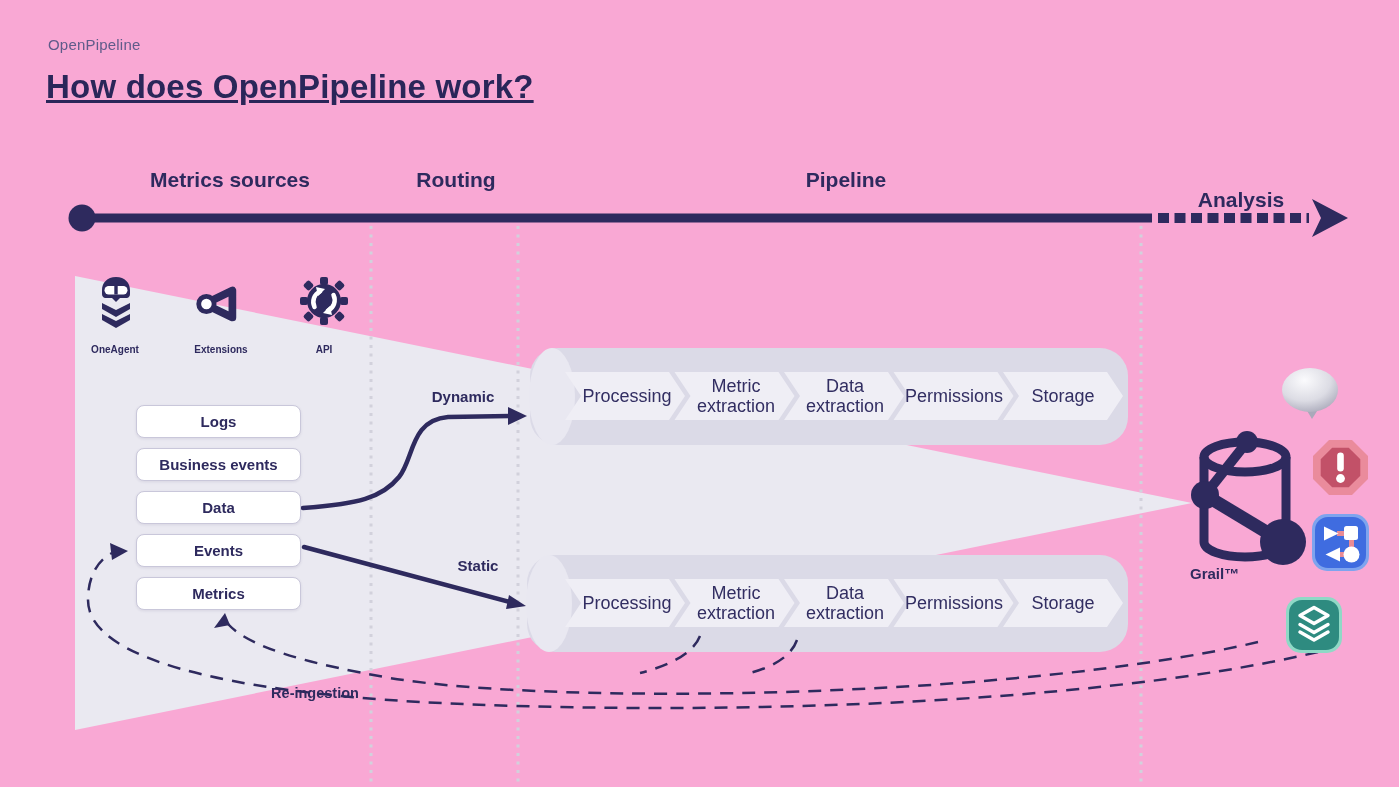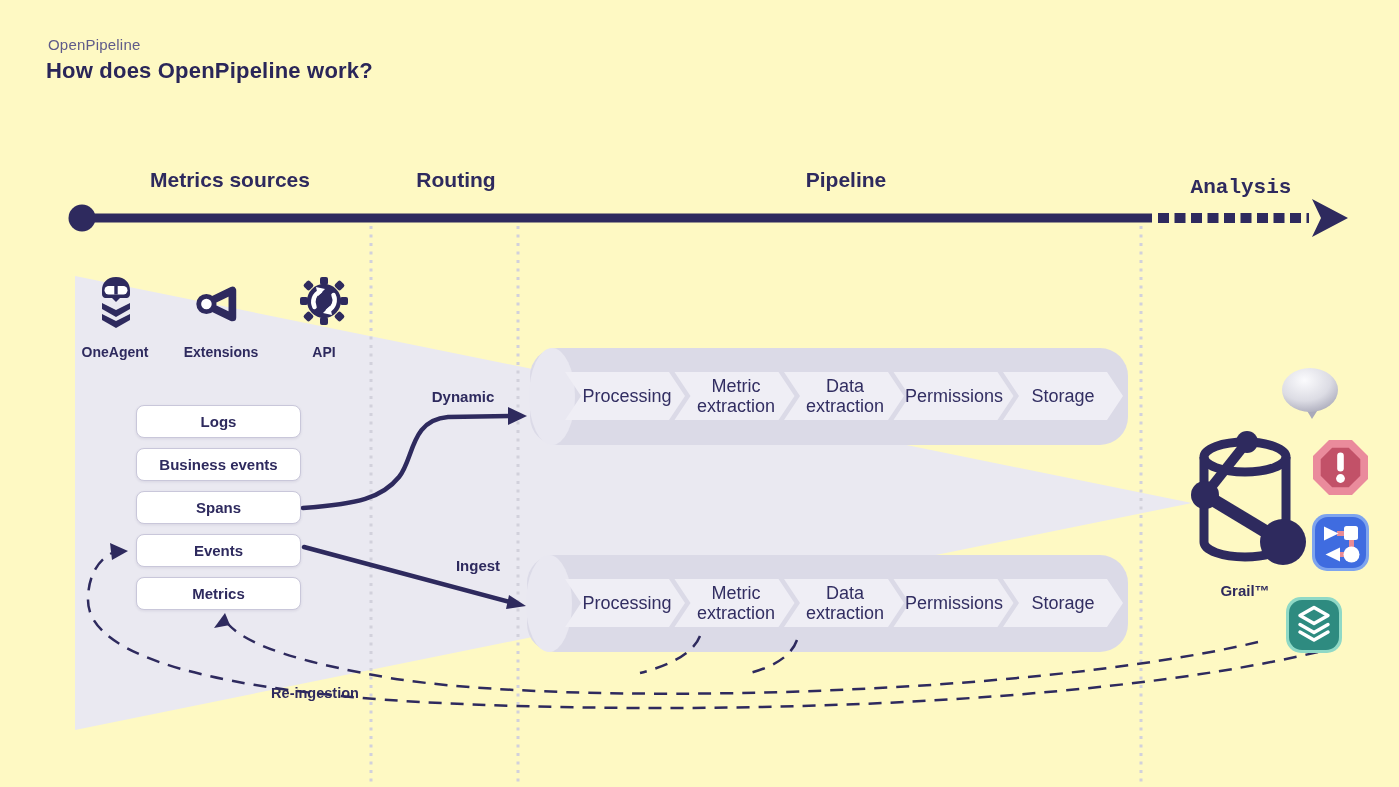--- a/index.html
+++ b/index.html
@@ -1,35 +1,35 @@
 <!DOCTYPE html>
 <html><head>
 <meta charset="utf-8">
 <style>
   html,body{margin:0;padding:0;background:#fff;}
   #canvas{
-    position:relative;width:1399px;height:787px;background:#fef9c3;overflow:hidden;
+    position:relative;width:1399px;height:787px;background:#f9a8d4;overflow:hidden;
     font-family:"Liberation Sans","DejaVu Sans",sans-serif;color:#2e2a5e;
   }
   .abs{position:absolute;}
   .eyebrow{left:48px;top:36px;font-size:15px;font-weight:500;color:#5f5b8a;letter-spacing:.2px;}
-  .title{left:46px;top:58px;font-size:22px;font-weight:700;color:#2a2659;letter-spacing:.2px;}
+  .title{left:46px;top:68px;font-size:33px;font-weight:700;color:#2a2659;letter-spacing:.2px;text-decoration:underline;}
   .section-label{top:168px;font-size:21px;font-weight:700;text-align:center;width:200px;color:#2e2a5e;}
-  .src-label{top:344px;font-size:14px;font-weight:700;text-align:center;width:110px;}
+  .src-label{top:344px;font-size:10px;font-weight:700;text-align:center;width:110px;}
   .dt-box{
     left:136px;width:165px;height:33px;background:#ffffff;border:1.5px solid #c9c7da;border-radius:8px;
     box-shadow:0 1px 3px rgba(46,42,94,.10);display:flex;align-items:center;justify-content:center;
     font-size:15px;font-weight:600;color:#2e2a5e;box-sizing:border-box;
   }
   .route-label{font-size:15px;font-weight:600;width:110px;text-align:center;}
   .step-label{
     width:110px;height:48px;display:flex;align-items:center;justify-content:center;text-align:center;
     font-size:18px;font-weight:500;line-height:1.12;color:#322e62;
   }
-  .grail-label{left:1190px;top:582px;width:110px;text-align:center;font-size:15px;font-weight:700;}
+  .grail-label{left:1190px;top:565px;width:110px;font-size:15px;font-weight:700;}
   .reingest-label{left:255px;top:685px;width:120px;text-align:center;font-size:14.5px;font-weight:700;}
   .layer{position:absolute;left:0;top:0;}
 </style>
 </head>
 <body>
 
 <div id="canvas">
 
   <svg class="layer" width="1399" height="787" viewBox="0 0 1399 787">
     <defs>
@@ -141,21 +141,21 @@
       <path d="M14,35 L28,43 L42,35" fill="none" stroke="#ffffff" stroke-width="3.5" stroke-linecap="round" stroke-linejoin="round"></path>
     </g>
   </svg>
 
   <div class="abs eyebrow">OpenPipeline</div>
   <div class="abs title">How does OpenPipeline work?</div>
 
   <div class="abs section-label" style="left:130px;">Metrics sources</div>
   <div class="abs section-label" style="left:376px;width:160px;">Routing</div>
   <div class="abs section-label" style="left:766px;width:160px;">Pipeline</div>
-  <div class="abs section-label" style="left:1161px;width:160px;top:176px;font-family:Liberation Mono, monospace;">Analysis</div>
+  <div class="abs section-label" style="left:1161px;width:160px;top:188px;">Analysis</div>
 
   <div class="abs" style="left:96px;top:276px;">
     <svg width="40" height="54" viewBox="0 0 40 54">
       <path d="M20,1 C29,1 34,7 34,14 L34,18 Q34,21 31,22 L24,22 L20,26 L16,22 L9,22 Q6,21 6,18 L6,14 C6,7 11,1 20,1 Z" fill="#2e2a5e"></path>
       <rect x="8.5" y="10" width="23" height="8.5" rx="4.2" fill="#ffffff"></rect>
       <rect x="18.3" y="10" width="3.4" height="8.5" fill="#2e2a5e"></rect>
       <polygon points="6,27 20,34 34,27 34,33 20,41 6,33" fill="#2e2a5e"></polygon>
       <polygon points="6,38 20,45 34,38 34,44 20,52 6,44" fill="#2e2a5e"></polygon>
     </svg>
   </div>
@@ -184,26 +184,26 @@
       <polygon points="33,39 24,37 31,30" fill="#ffffff"></polygon>
     </svg>
   </div>
 
   <div class="abs src-label" style="left:60px;">OneAgent</div>
   <div class="abs src-label" style="left:166px;">Extensions</div>
   <div class="abs src-label" style="left:269px;">API</div>
 
   <div class="abs dt-box" style="top:405px;">Logs</div>
   <div class="abs dt-box" style="top:448px;">Business events</div>
-  <div class="abs dt-box" style="top:491px;">Spans</div>
+  <div class="abs dt-box" style="top:491px;">Data</div>
   <div class="abs dt-box" style="top:534px;">Events</div>
   <div class="abs dt-box" style="top:577px;">Metrics</div>
 
   <div class="abs route-label" style="left:408px;top:388px;">Dynamic</div>
-  <div class="abs route-label" style="left:423px;top:557px;">Ingest</div>
+  <div class="abs route-label" style="left:423px;top:557px;">Static</div>
 
   <div class="abs step-label" style="left:572px;top:372px;">Processing</div>
   <div class="abs step-label" style="left:681px;top:372px;">Metric extraction</div>
   <div class="abs step-label" style="left:790px;top:372px;">Data extraction</div>
   <div class="abs step-label" style="left:899px;top:372px;">Permissions</div>
   <div class="abs step-label" style="left:1008px;top:372px;">Storage</div>
 
   <div class="abs step-label" style="left:572px;top:579px;">Processing</div>
   <div class="abs step-label" style="left:681px;top:579px;">Metric extraction</div>
   <div class="abs step-label" style="left:790px;top:579px;">Data extraction</div>

